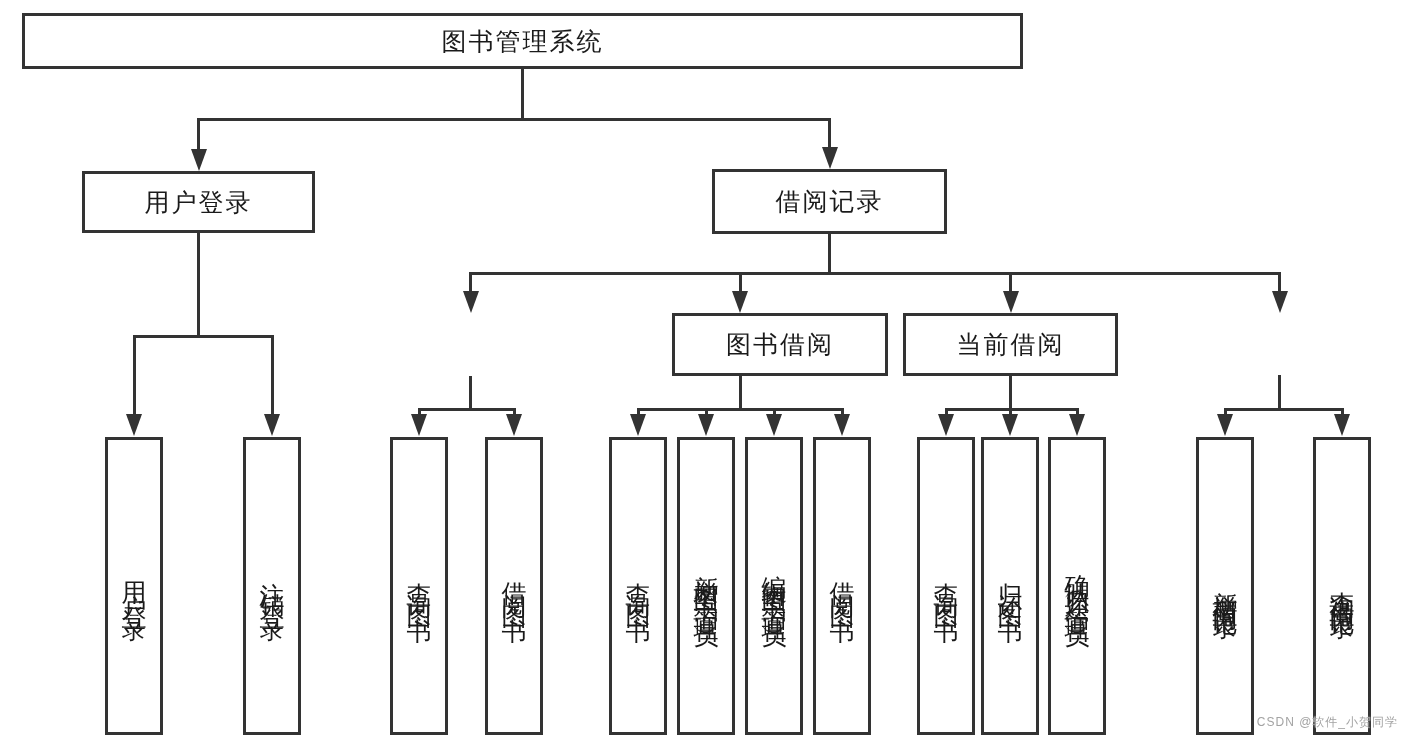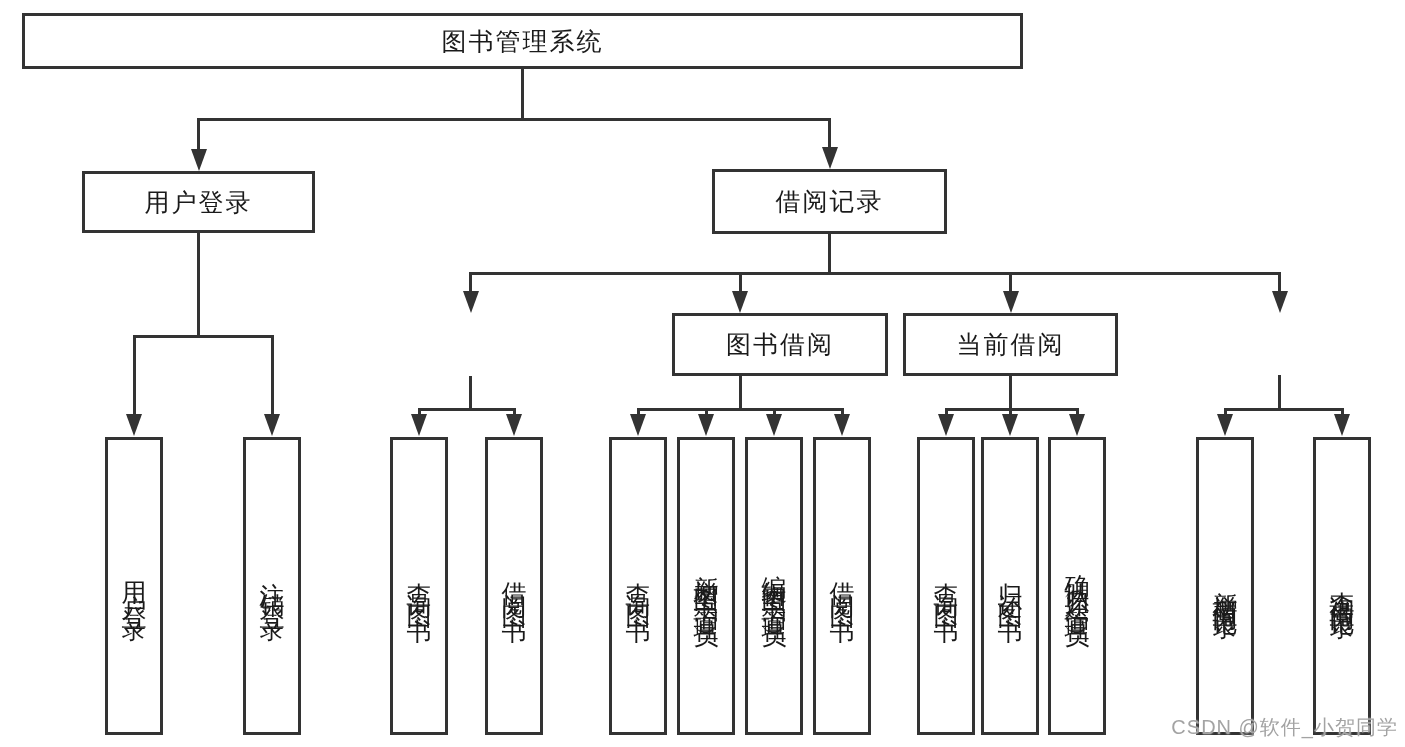--- a/index.html
+++ b/index.html
@@ -39,21 +39,21 @@
   .cline{position:absolute;background:var(--line,#333);}
   .arrowhead{
     position:absolute;width:0;height:0;
     border-left:8px solid transparent;
     border-right:8px solid transparent;
     border-top:22px solid var(--line,#333);
   }
   #watermark{
     position:absolute;
     right:7px;top:714px;
-    font-size:20px;
+    font-size:12px;
     color:var(--watermark,#a3a3a3);
     text-shadow:0 0 2px rgba(255,255,255,.9);
     letter-spacing:1px;
     z-index:10;
     white-space:nowrap;
   }
 </style>
 </head>
 <body>
 

